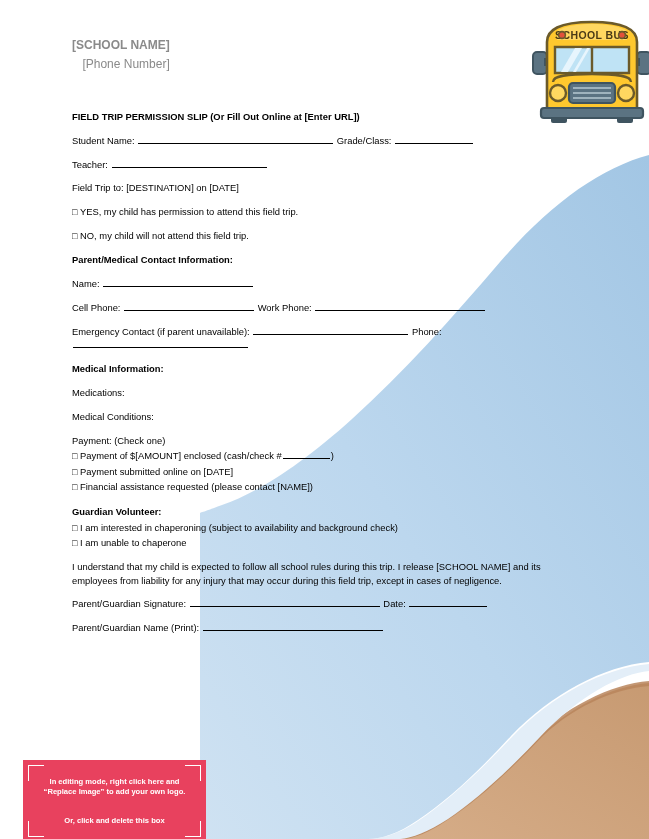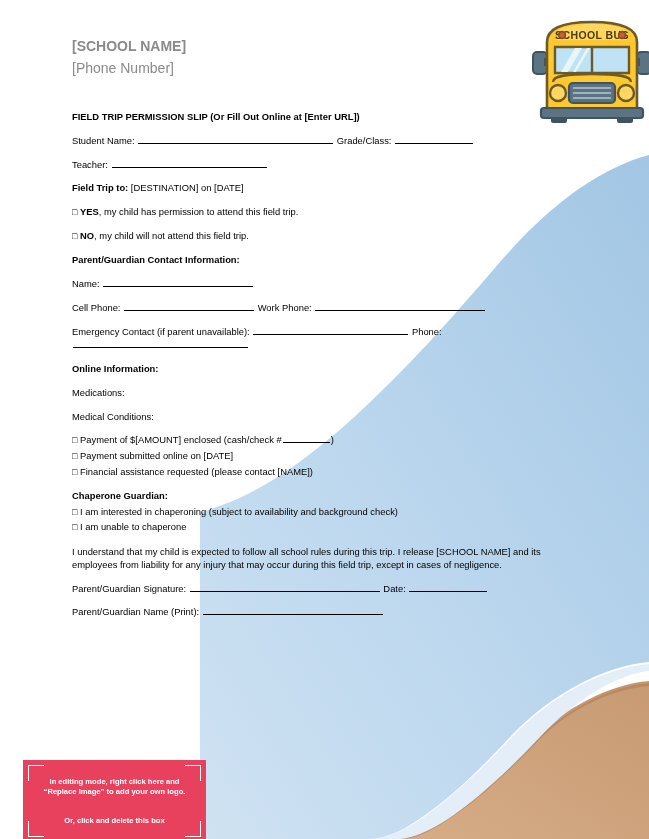--- a/index.html
+++ b/index.html
@@ -43,22 +43,23 @@
     width: 500px;
     color: #000000;
     font-size: 9.4px;
     line-height: 1.45;
   }
   .letterhead {
     position: absolute;
     top: 36px;
     left: 0;
     color: #8a8a8a;
-    font-size: 14px;
+    font-size: 12px;
     line-height: 1.55;
+    text-align: right;
   }
   .letterhead .school {
     font-weight: bold;
   }
 
   .body-block {
     position: absolute;
     top: 99px;
     left: 0;
     width: 500px;
@@ -66,21 +67,21 @@
   }
 
   .row {
     margin: 0 0 10.5px 0;
     font-size: 9.4px;
     line-height: 1.4;
     white-space: nowrap;
   }
   .row.wrap { white-space: normal; }
   .row.tight { margin-bottom: 2.0px; }
-  .b { font-weight: bold; }
+  .b { font-weight: normal; }
 
   .heading {
     font-weight: bold;
     font-size: 9.4px;
     margin: 0 0 10.5px 0;
   }
   .heading.tight { margin-bottom: 2.0px; }
 
   .gap-before { margin-top: 11px; }
 
@@ -246,63 +247,67 @@
       <div class="row">
         <span class="cbx">□</span>
         <span class="b">YES</span><span>, my child has permission to attend this field trip.</span>
       </div>
 
       <div class="row">
         <span class="cbx">□</span>
         <span class="b">NO</span><span>, my child will not attend this field trip.</span>
       </div>
 
-      <div class="heading">Parent/Guardian Contact Information:</div>
+      <div class="heading">Parent/Medical Contact Information:</div>
 
       <div class="row">
         <span>Name:</span>
         <span class="fill w-name"></span>
       </div>
 
       <div class="row">
         <span>Cell Phone:</span>
         <span class="fill w-cell"></span>
         <span>Work Phone:</span>
         <span class="fill w-work"></span>
       </div>
 
       <div class="row wrap">
         <span>Emergency Contact (if parent unavailable):</span>
         <span class="fill w-emerg"></span>
         <span>Phone:</span>
         <span class="fill w-emerg2"></span>
       </div>
 
-      <div class="heading gap-before">Online Information:</div>
+      <div class="heading gap-before">Medical Information:</div>
 
       <div class="row">Medications:</div>
       <div class="row">Medical Conditions:</div>
 
+      <div class="row tight gap-before">
+        <span class="b">Payment:</span>
+        <span>(Check one)</span>
+      </div>
 
       <div class="row tight">
         <span class="cbx">□</span>
         <span>Payment of $[AMOUNT] enclosed (cash/check #</span><span class="fill w-check"></span><span>)</span>
       </div>
 
       <div class="row tight">
         <span class="cbx">□</span>
         <span>Payment submitted online on [DATE]</span>
       </div>
 
       <div class="row">
         <span class="cbx">□</span>
         <span>Financial assistance requested (please contact [NAME])</span>
       </div>
 
-      <div class="heading tight gap-before">Chaperone Guardian:</div>
+      <div class="heading tight gap-before">Guardian Volunteer:</div>
 
       <div class="row tight">
         <span class="cbx">□</span>
         <span>I am interested in chaperoning (subject to availability and background check)</span>
       </div>
 
       <div class="row">
         <span class="cbx">□</span>
         <span>I am unable to chaperone</span>
       </div>

